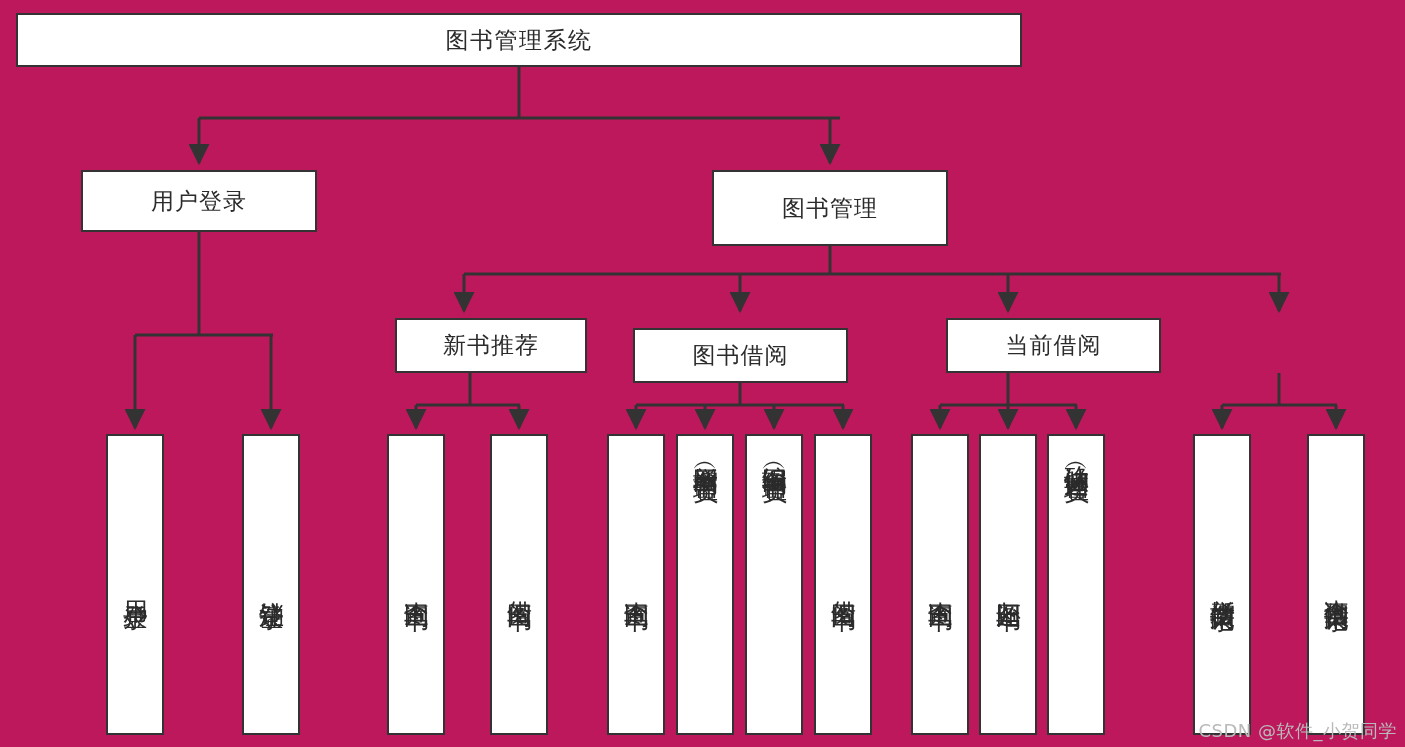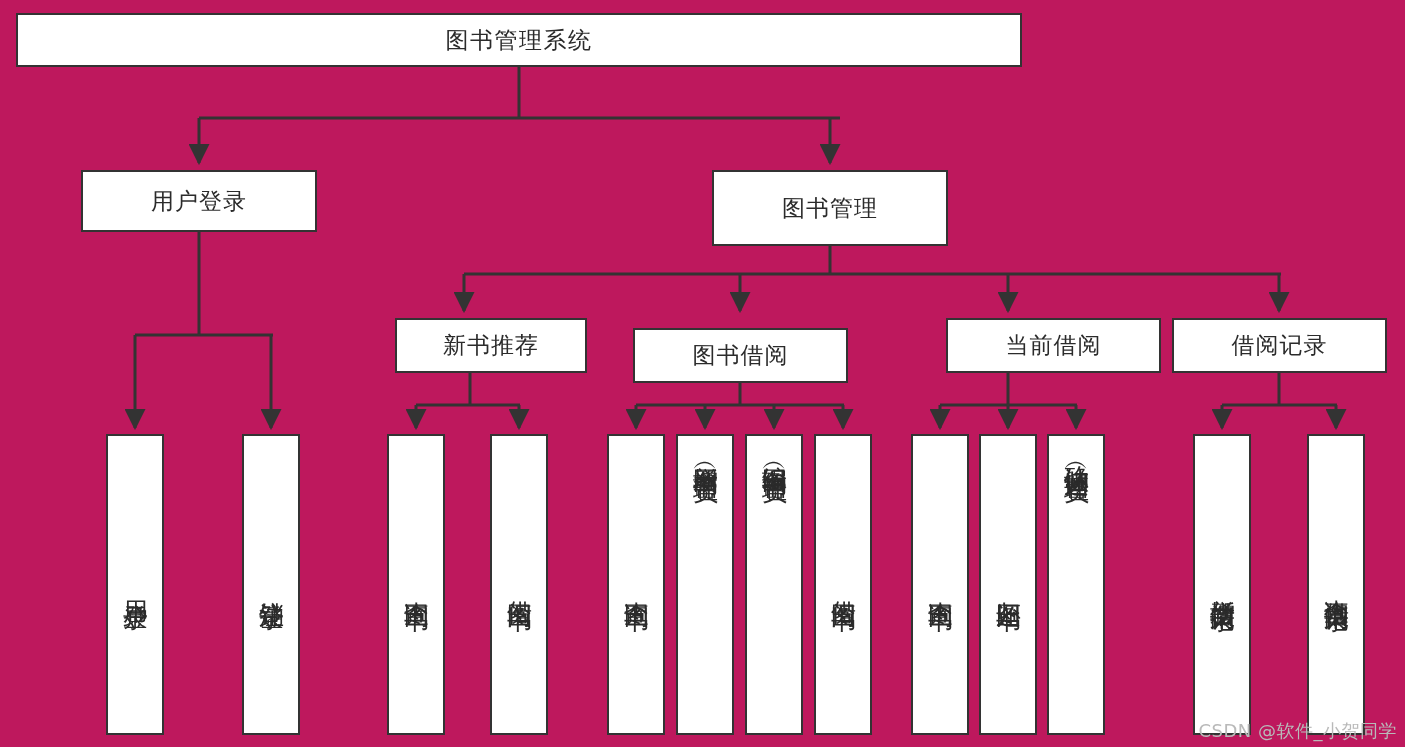--- a/index.html
+++ b/index.html
@@ -145,23 +145,20 @@
 
   <div class="node node-h" style="left:363px; top:318px; width:192px; height:55px;margin-left:32px;">
     <span class="label">新书推荐</span>
   </div>
   <div class="node node-h" style="left:633px; top:328px; width:215px; height:55px;">
     <span class="label">图书借阅</span>
   </div>
   <div class="node node-h" style="left:902px; top:318px; width:215px; height:55px;margin-left:44px;">
     <span class="label">当前借阅</span>
   </div>
-  <div class="node node-h" style="left:1172px; top:318px; width:215px; height:55px;">
-    <span class="label">借阅记录</span>
-  </div>
 
   <div class="node node-v center" style="left:106px; top:434px; width:58px; height:301px;">
     <span class="label">用户登录</span>
   </div>
   <div class="node node-v center" style="left:242px; top:434px; width:58px; height:301px;">
     <span class="label">注销登录</span>
   </div>
 
   <div class="node node-v center" style="left:387px; top:434px; width:58px; height:301px;">
     <span class="label">查询图书</span>

